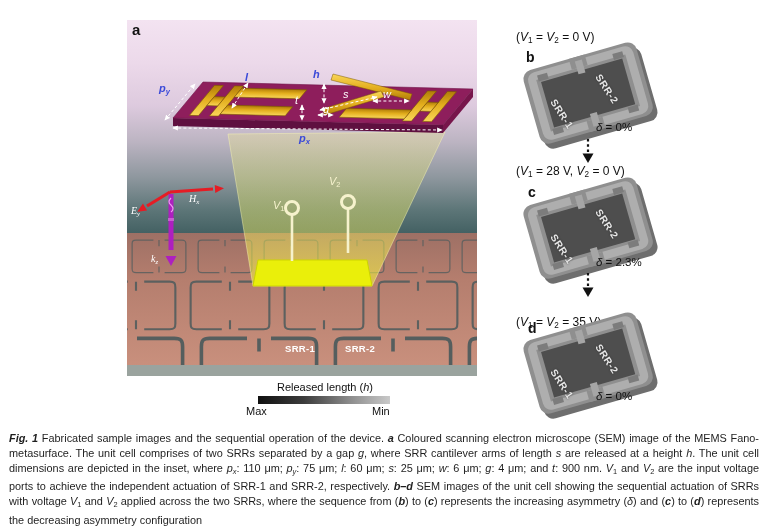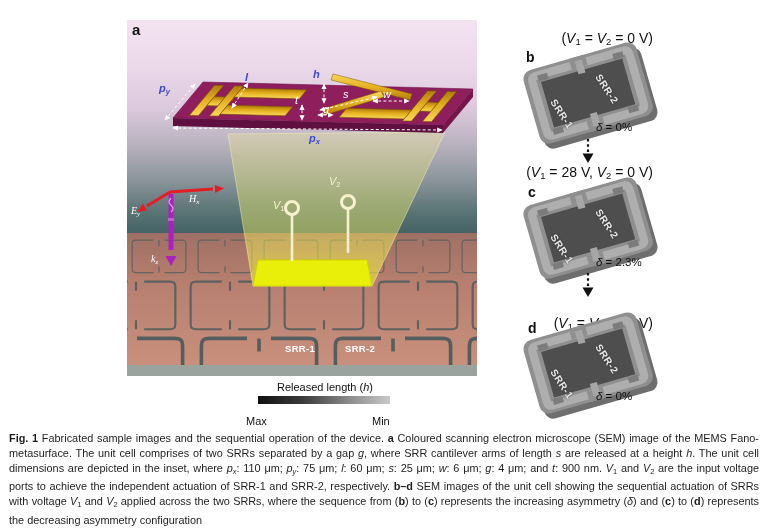--- a/index.html
+++ b/index.html
@@ -1,19 +1,19 @@
 <!DOCTYPE html>
 <html><head>
 <meta charset="utf-8">
 <style>
   html,body{margin:0;padding:0;background:#ffffff;}
   #fig{position:relative;width:768px;height:531px;background:#ffffff;overflow:hidden;
        font-family:"Liberation Sans",sans-serif;}
   .abs{position:absolute;}
-  .b{font-weight:700;}
+  .b{font-weight:700;font-style:italic;}
   .i{font-style:italic;}
   .sub{font-size:0.68em;vertical-align:-0.24em;}
 
   
   #panel-a{position:absolute;left:127px;top:20px;width:350px;height:358px;overflow:hidden;
     background:linear-gradient(to bottom,
       #f3e3f1 0%, #ecd9ea 12%, #ddcade 24%, #bcb4c2 34%, #8e979e 44%,
       #5d7678 53%, #3a595b 62%, #264547 72%, #1d3a3b 85%, #1b3737 100%);}
   #panel-a svg{position:absolute;left:0;top:0;}
   .panel-letter{font-weight:700;font-size:15px;color:#111;}
@@ -21,24 +21,24 @@
   .lbl-white{color:#ffffff;font-size:11px;line-height:11px;}
   .lbl-axis{color:#ffffff;font-size:10px;line-height:10px;font-family:Liberation Serif, serif;}
   .lbl-port{color:#f6f2cd;font-size:11px;line-height:11px;}
   .lbl-srr-a{color:#ffffff;font-size:9.5px;font-weight:600;letter-spacing:0.3px;
              transform:translate(-50%,-50%);white-space:nowrap;}
 
   
   #cbar-title{left:240px;top:381px;width:170px;text-align:center;font-size:11px;color:#111;}
   #cbar{left:258px;top:396px;width:132px;height:8px;
         background:linear-gradient(to right,#101010,#3c3c3c 35%,#8d8d8d 70%,#c9c9c9);}
-  .cbar-end{top:415px;font-size:11px;color:#111;}
-
-  
-  .volt-label{left:483px;width:170px;text-align:right;font-size:14px;color:#111;white-space:nowrap;}
+  .cbar-end{top:405px;font-size:11px;color:#111;}
+
+  
+  .volt-label{left:516px;width:170px;text-align:left;font-size:12px;color:#111;white-space:nowrap;}
   .sem-letter{font-weight:700;font-size:14px;color:#111;}
   .chip-box{width:138px;height:96px;}
   .chip-box svg{overflow:visible;}
   .lbl-srr-chip{position:absolute;color:#e8e8e8;font-size:10px;font-weight:600;letter-spacing:0.6px;
                 transform:translate(-50%,-50%) rotate(57deg);white-space:nowrap;
                 text-shadow:0 0 2px rgba(40,40,40,0.8);}
   .delta-label{font-size:11.5px;color:#111;white-space:nowrap;}
   .seq-arrow{width:16px;height:26px;}
 
   
@@ -154,21 +154,21 @@
         <polygon points="0,-5.5 10,0 0,5.5" fill="#ae1fc0" transform="translate(44,236) rotate(90)"></polygon>
         <path d="M44,192 q4,-3 0,-7 q-4,-3 0,-7" stroke="rgba(255,180,255,0.8)" stroke-width="1.2" fill="none"></path>
         <rect x="41" y="198" width="6" height="3" fill="#d06ad8" opacity="0.8"></rect>
       </g>
     </svg>
 
     <div class="abs panel-letter" style="left:5px;top:1px;">a</div>
     <div class="abs lbl-blue" style="left:32px;top:63px;"><span class="i">p</span><span class="i sub">y</span></div>
     <div class="abs lbl-blue" style="left:118px;top:52px;"><span class="i">l</span></div>
     <div class="abs lbl-blue" style="left:186px;top:49px;"><span class="i">h</span></div>
-    <div class="abs lbl-blue" style="left:182px;top:113px;text-align:right;"><span class="i">p</span><span class="i sub">x</span></div>
+    <div class="abs lbl-blue" style="left:172px;top:113px;text-align:right;"><span class="i">p</span><span class="i sub">x</span></div>
     <div class="abs lbl-white" style="left:168px;top:75px;"><span class="i">t</span></div>
     <div class="abs lbl-white" style="left:196px;top:84px;"><span class="i">g</span></div>
     <div class="abs lbl-white" style="left:216px;top:69px;"><span class="i">s</span></div>
     <div class="abs lbl-white" style="left:256px;top:69px;"><span class="i">w</span></div>
     <div class="abs lbl-axis" style="left:4px;top:186px;"><span class="i">E</span><span class="i sub">y</span></div>
     <div class="abs lbl-axis" style="left:62px;top:174px;"><span class="i">H</span><span class="i sub">x</span></div>
     <div class="abs lbl-axis" style="left:24px;top:234px;"><span class="i">k</span><span class="i sub">z</span></div>
     <div class="abs lbl-port" style="left:146px;top:158px;margin-top:22px;"><span class="i">V</span><span class="sub">1</span></div>
     <div class="abs lbl-port" style="left:202px;top:156px;"><span class="i">V</span><span class="sub">2</span></div>
     <div class="abs lbl-srr-a" style="left:173px;top:328px;">SRR-1</div>

